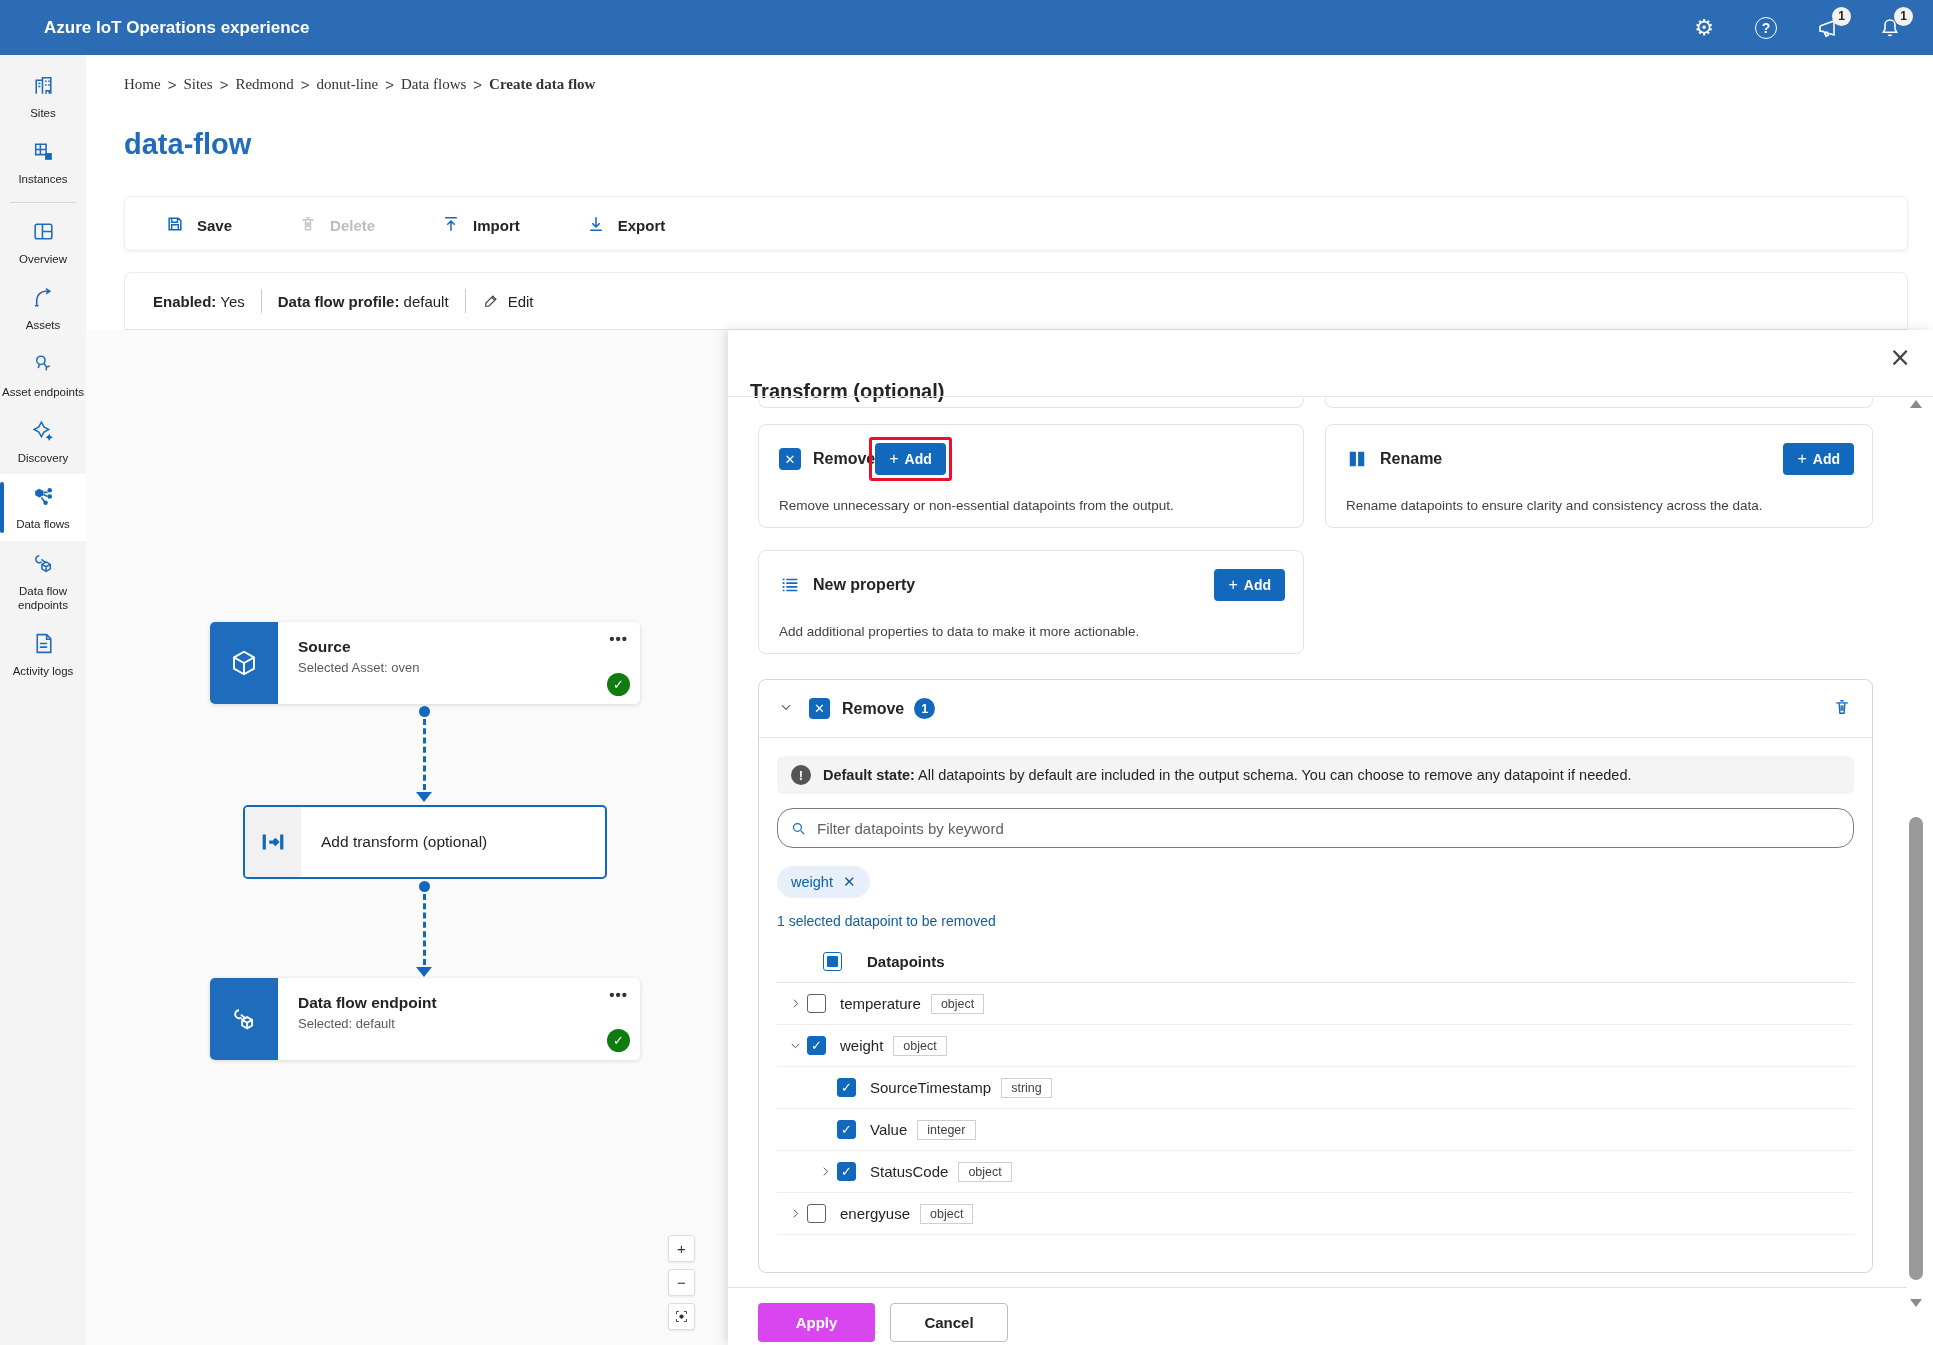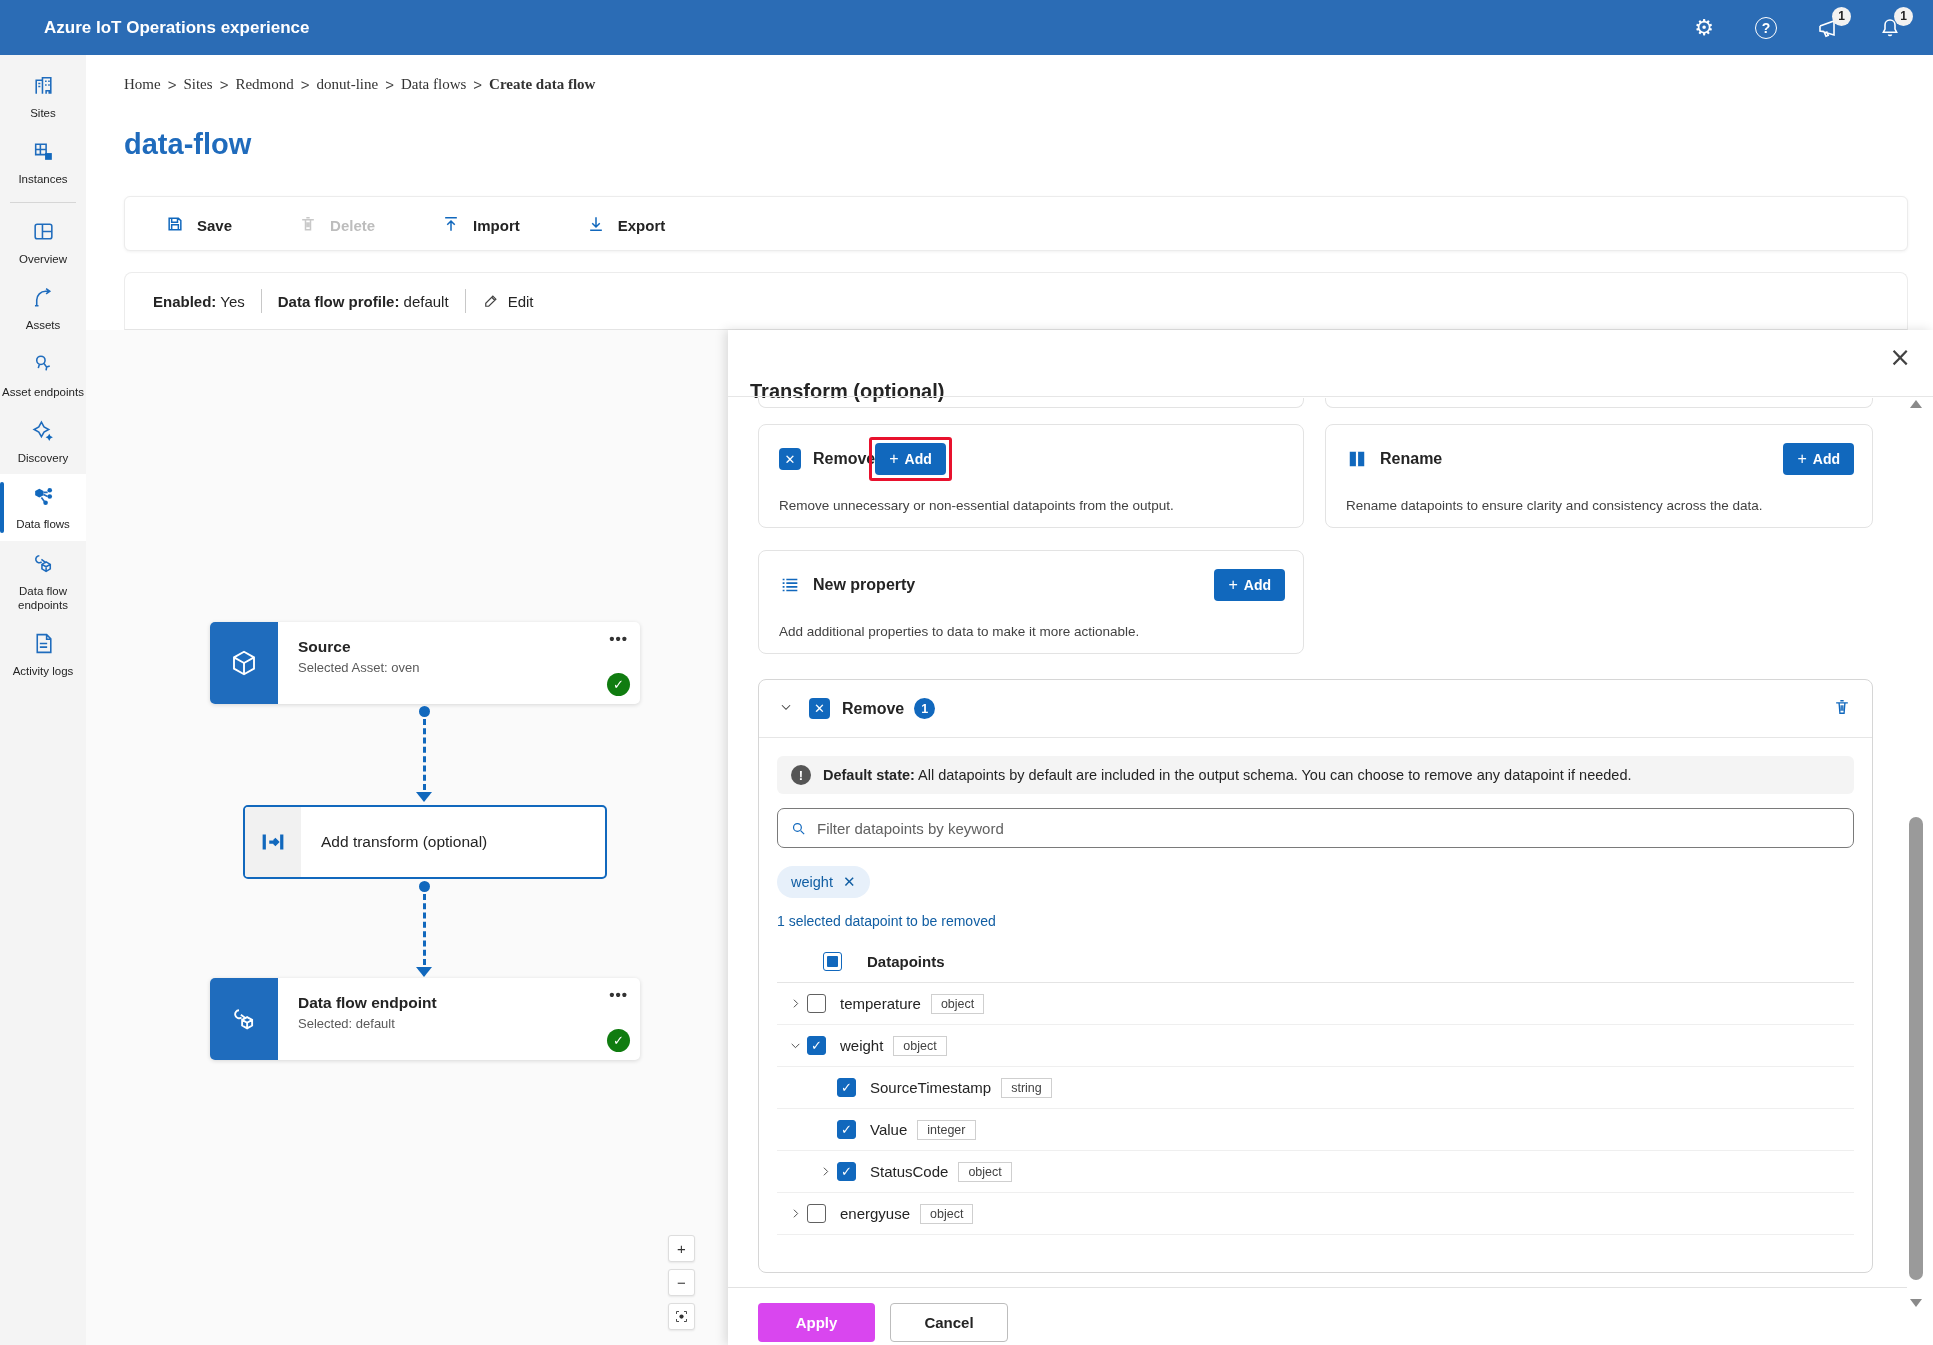--- a/index.html
+++ b/index.html
@@ -126,21 +126,21 @@
   .rm-title { font-size:16px; font-weight:bold; margin-left:12px; }
   .rm-count { width:21px; height:21px; border-radius:50%; background:#1168bd; color:#fff;
     font-size:12.5px; font-weight:bold; display:flex; align-items:center; justify-content:center; margin-left:10px; }
   .rm-trash { margin-left:auto; cursor:pointer; }
   .rm-trash svg { width:20px; height:20px; stroke:#1168bd; fill:none; stroke-width:1.6; }
   .rm-body { padding:18px 18px 0 18px; }
   .banner { background:#f4f4f4; border-radius:6px; height:38px; display:flex; align-items:center;
     gap:12px; padding:0 14px; font-size:14.5px; color:#242424; }
   .bang { width:20px; height:20px; border-radius:50%; background:#555; color:#fff; font-size:13px;
     font-weight:bold; display:flex; align-items:center; justify-content:center; flex:0 0 20px; }
-  .filter-box { margin-top:14px; height:40px; border:1px solid #7a7a7a; border-radius:7px;
+  .filter-box { margin-top:14px; height:40px; border:1px solid #7a7a7a; border-radius:16px;
     display:flex; align-items:center; padding:0 12px; gap:10px; }
   .filter-box svg { width:17px; height:17px; stroke:#1168bd; fill:none; stroke-width:1.7; }
   .filter-box input { border:none; outline:none; flex:1; font-size:15px; color:#242424;
     font-family:"Liberation Sans",sans-serif; background:transparent; }
   .filter-box input::placeholder { color:#616161; }
   .chip-row { margin-top:18px; }
   .chip { display:inline-flex; align-items:center; gap:10px; background:#e7f0fa; color:#115ea3;
     border-radius:16px; padding:7px 14px; font-size:14.5px; cursor:pointer; }
   .chip .chip-x { font-size:15px; }
   .sel-link { margin-top:15px; font-size:14px; color:#115ea3; cursor:pointer; }

